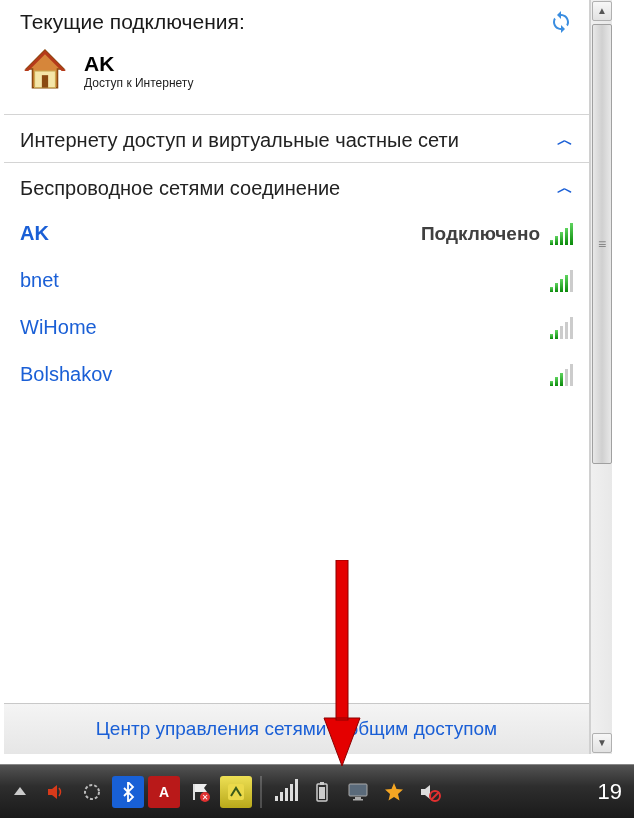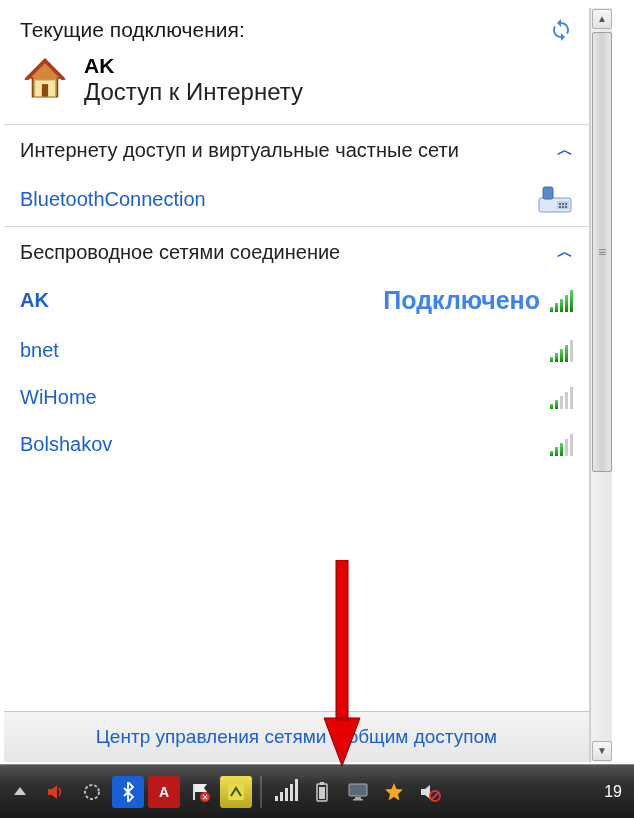--- a/index.html
+++ b/index.html
@@ -8,21 +8,21 @@
       font-size: 18px;
       background: #fff;
       width: 634px;
       height: 818px;
       overflow: hidden;
       position: relative;
     }
     .panel {
       position: absolute;
       left: 4px;
-      top: 8px;
+      top: 0;
       width: 608px;
       height: 754px;
       background: #fff;
       display: flex;
       justify-content: flex-end;
     }
     .content {
       flex: 1;
       background: #fff;
       overflow: hidden;
@@ -95,21 +95,21 @@
       height: 50px;
       position: relative;
     }
     .house-icon svg { width: 100%; height: 100%; }
     .conn-text .name {
       font-weight: bold;
       font-size: 21px;
       color: #000;
     }
     .conn-text .status {
-      font-size: 24px;
+      font-size: 12px;
       color: #222;
     }
     .divider {
       height: 1px;
       background: #d4d4d4;
       margin: 0;
     }
     .category {
       padding: 14px 16px 10px;
       display: flex;
@@ -132,22 +132,22 @@
     }
     .net-item .name { color: #1a5fd6; }
     .net-item.connected .name { font-weight: bold; }
     .net-item .right {
       display: flex;
       align-items: center;
       gap: 10px;
     }
     .net-item .status {
       font-weight: bold;
-      color: #3b82f6;
-      font-size: 25px;
+      color: #404040;
+      font-size: 19px;
     }
     .signal {
       display: flex;
       align-items: flex-end;
       gap: 2px;
       height: 22px;
     }
     .signal span {
       width: 3px;
       background: #ccc;
@@ -198,21 +198,21 @@
       align-items: center;
       justify-content: center;
       color: #ddd;
       font-size: 18px;
       border-radius: 3px;
     }
     .tray-sep { width: 2px; height: 32px; background: rgba(255,255,255,0.2); margin: 0 4px; }
     .tray-time {
       margin-left: auto;
       color: #fff;
-      font-size: 16px;
+      font-size: 22px;
       padding-right: 8px;
     }
 
     .arrow-annotation {
       position: absolute;
       left: 322px;
       top: 560px;
       width: 40px;
       height: 210px;
       pointer-events: none;
@@ -255,36 +255,20 @@
       </div>
     </div>
 
     <div class="divider"></div>
 
     <div class="category">
       <span>Интернету доступ и виртуальные частные сети</span>
       <span class="chevron">︿</span>
     </div>
 
-    <div class="net-item">
-      <span class="name">BluetoothConnection</span>
-      <span class="fax-icon">
-        <svg viewBox="0 0 36 30">
-          <rect x="2" y="14" width="32" height="14" rx="2" fill="#dce8f5" stroke="#7aa0c8"></rect>
-          <rect x="6" y="3" width="10" height="12" rx="2" fill="#5a8ad0" stroke="#3a6ab0"></rect>
-          <rect x="20" y="17" width="12" height="8" fill="#b8d0e8"></rect>
-          <rect x="22" y="19" width="2" height="2" fill="#667"></rect>
-            <rect x="25" y="19" width="2" height="2" fill="#667"></rect>
-            <rect x="28" y="19" width="2" height="2" fill="#667"></rect>
-          <rect x="22" y="22" width="2" height="2" fill="#667"></rect>
-            <rect x="25" y="22" width="2" height="2" fill="#667"></rect>
-            <rect x="28" y="22" width="2" height="2" fill="#667"></rect>
-        </svg>
-      </span>
-    </div>
 
     <div class="divider"></div>
 
     <div class="category">
       <span>Беспроводное сетями соединение</span>
       <span class="chevron">︿</span>
     </div>
 
     <div class="net-item connected">
       <span class="name">AK</span>

